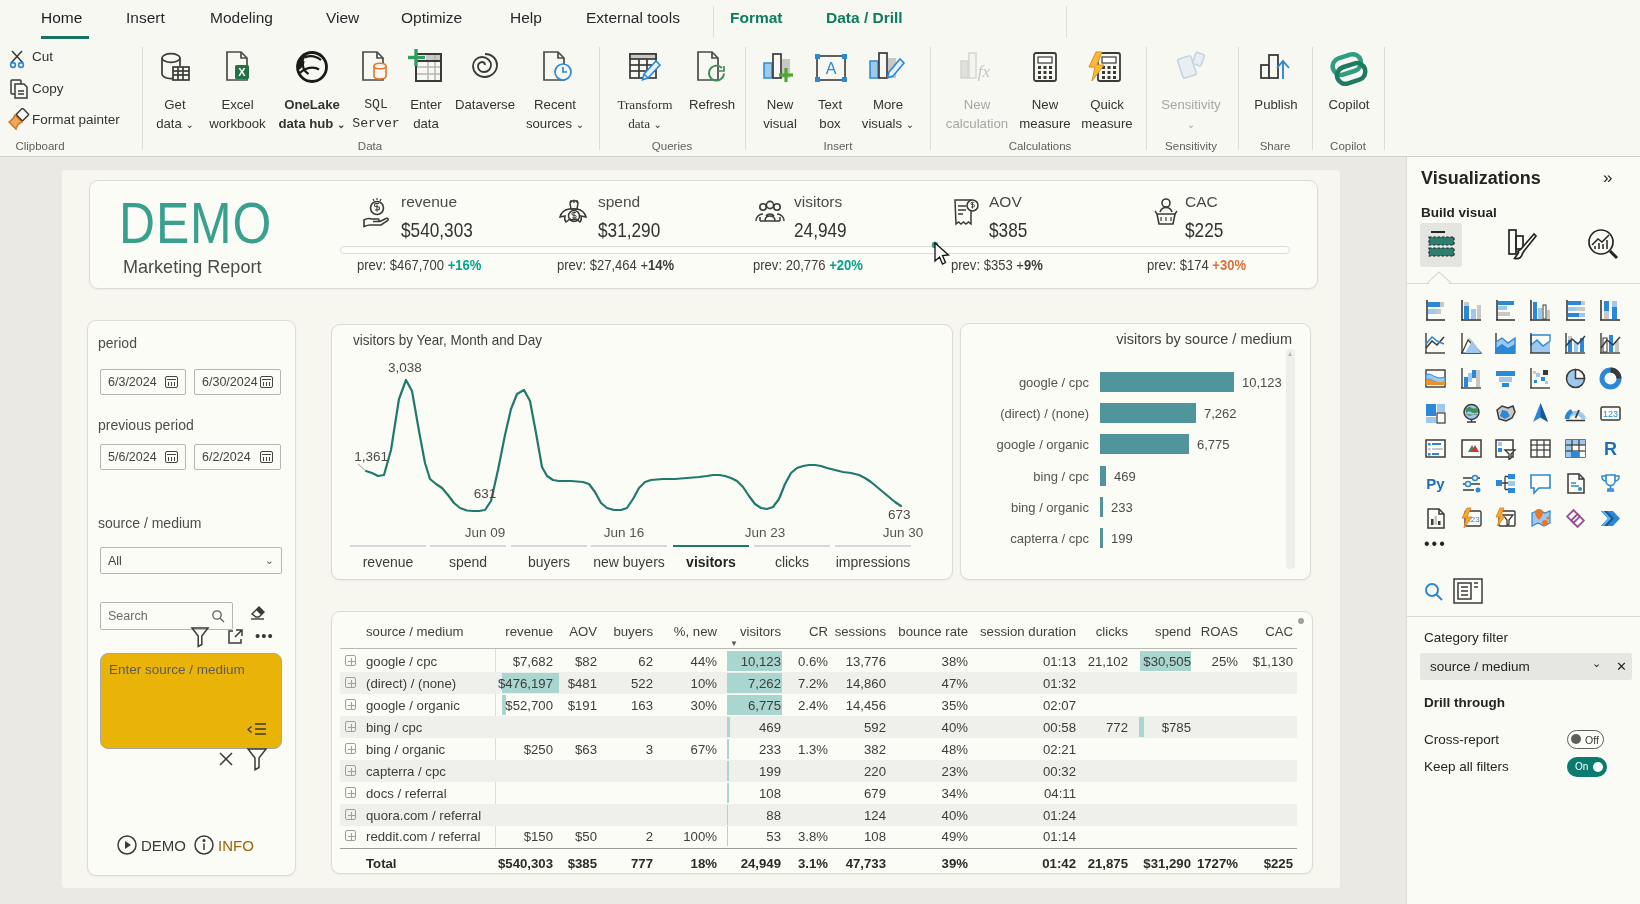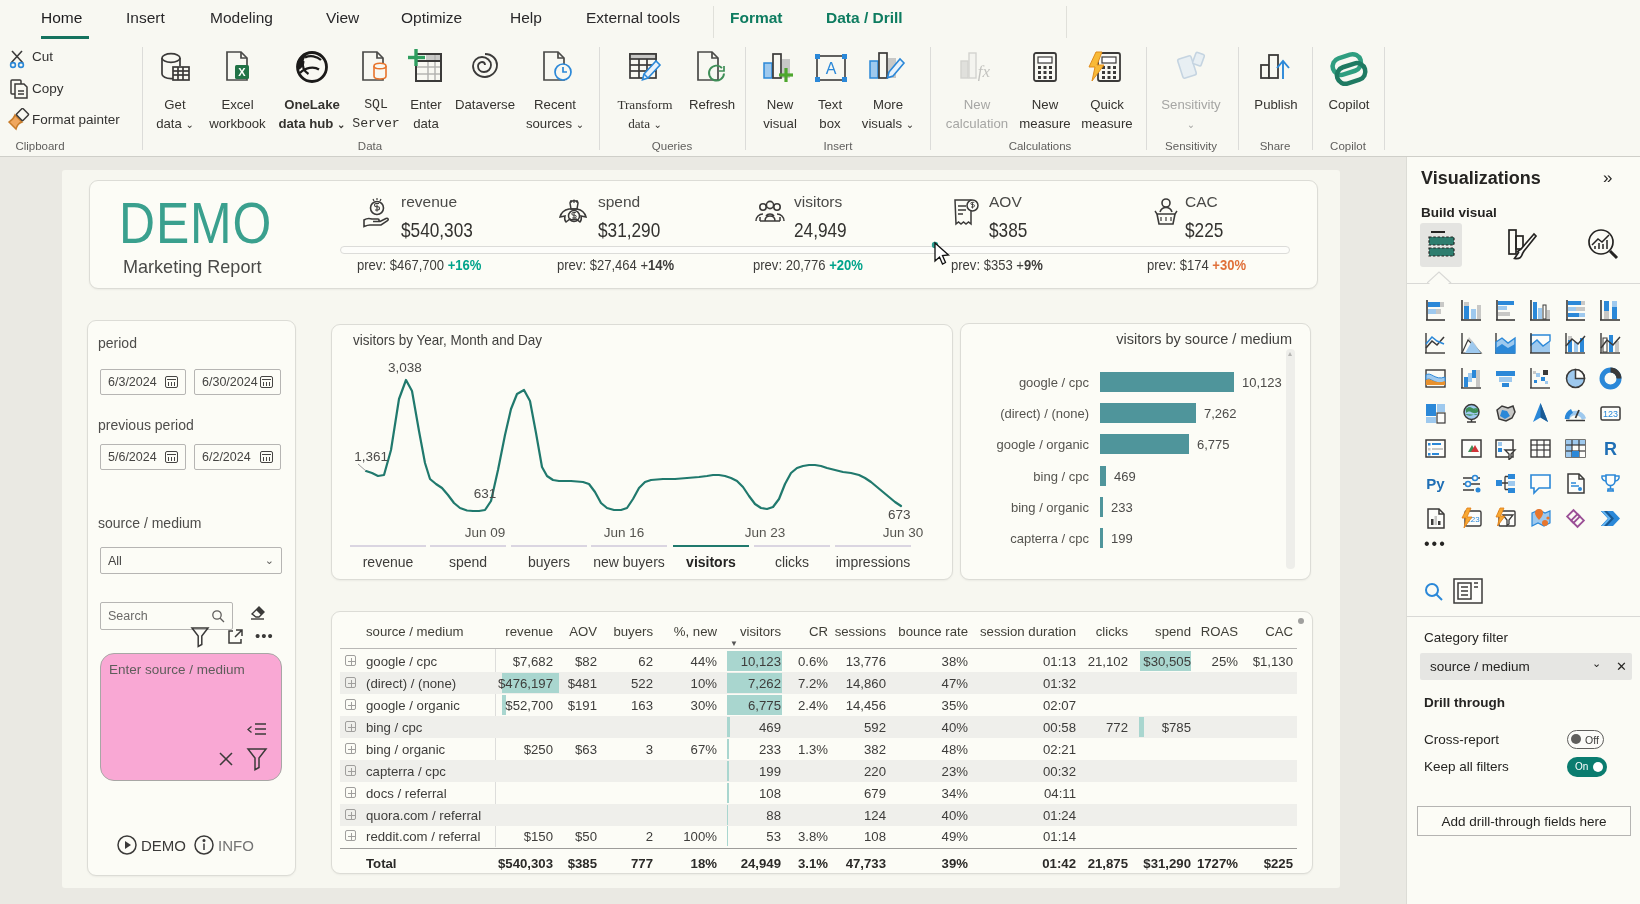--- a/index.html
+++ b/index.html
@@ -437,21 +437,21 @@
             <line x1="1" y1="15" x2="14" y2="15" stroke="#3b3a39" stroke-width="1.4"></line>
           </svg></div>
       <div class="abs" style="left:102px; top:305px;"><svg width="20" height="22" viewBox="0 0 20 22" fill="none" stroke="#3b3a39" stroke-width="1.5">
             <path d="M2 2 h16 l-6.2 8 v8.5 l-3.6 2 v-10.5 z"></path>
           </svg></div>
       <div class="abs" style="left:138px; top:307px;"><svg width="18" height="18" viewBox="0 0 18 18" fill="none" stroke="#3b3a39" stroke-width="1.5">
             <path d="M7 3 H3 v12 h12 v-4"></path>
             <path d="M10 2 h6 v6 M16 2 l-7 7"></path>
           </svg></div>
       <div class="abs" style="left:167px; top:306px; color:#3b3a39; font-size:15px; letter-spacing:1px;">•••</div>
-      <div class="abs" style="left:12px; top:332px; width:182px; height:128px; border:1.4px solid #a8a7a5; border-radius:14px; background:#f9a8d4;">
+      <div class="abs" style="left:12px; top:332px; width:182px; height:96px; border:1.4px solid #a8a7a5; border-radius:8px; background:#eab308;">
         <div class="abs" style="left:8px; top:8px; font-size:13.5px; color:#5e5d5b;">Enter source / medium</div>
         <div class="abs" style="left:145px; top:66px;"><svg width="22" height="20" viewBox="0 0 22 20" fill="none" stroke="#3b3a39" stroke-width="1.5">
               <path d="M9 4 h11 M9 9 h11 M9 14 h11"></path>
               <path d="M5.5 6.5 L2 9.5 l3.5 3" stroke-width="1.3"></path>
             </svg></div>
         <div class="abs" style="left:116px; top:96px;"><svg width="18" height="18" viewBox="0 0 18 18" stroke="#3b3a39" stroke-width="1.5">
               <line x1="3" y1="3" x2="15" y2="15"></line>
               <line x1="15" y1="3" x2="3" y2="15"></line>
             </svg></div>
         <div class="abs" style="left:144px; top:92px;"><svg width="24" height="26" viewBox="0 0 24 26" fill="none" stroke="#3b3a39" stroke-width="1.5">
@@ -461,21 +461,21 @@
       <div class="abs" style="left:28px; top:513px; color:#3b3a39;"><svg width="22" height="22" viewBox="0 0 22 22" fill="none" stroke="#3b3a39" stroke-width="1.5">
             <circle cx="11" cy="11" r="9"></circle>
             <path d="M9 7 l6 4 -6 4 z" fill="#3b3a39" stroke="none"></path>
           </svg></div>
       <div class="abs" style="left:53px; top:516px; font-size:15px; color:#3b3a39;">DEMO</div>
       <div class="abs" style="left:105px; top:513px;"><svg width="22" height="22" viewBox="0 0 22 22" fill="none" stroke="#3b3a39" stroke-width="1.5">
             <circle cx="11" cy="11" r="9"></circle>
             <line x1="11" y1="9.5" x2="11" y2="16"></line>
             <circle cx="11" cy="6.5" r="0.8" fill="#3b3a39"></circle>
           </svg></div>
-      <div class="abs" style="left:130px; top:516px; font-size:15px; color:#737373;">INFO</div>
+      <div class="abs" style="left:130px; top:516px; font-size:15px; color:#a16207;">INFO</div>
     </div>
 
     <div class="card" style="left:269px; top:154px; width:622px; height:256px;">
       <div class="abs" style="left:21px; top:7px; font-size:14.5px; color:#41403e; transform:scaleX(.93); transform-origin:left;">visitors by Year, Month and Day</div>
       <svg class="abs" style="left:0; top:0;" width="622" height="256" viewBox="0 0 622 256">
         <polyline fill="none" stroke="#20796d" stroke-width="2.2" stroke-linejoin="round" stroke-linecap="round" points="34,146 40,148 46,151 52,150 59,125 67,74 74,55 80,66 87,106 93,138 98,154 104,159 110,163 116,170 122,178 128,183 135,185.5 141,186 147,186 153,185 159,176 166,145 173,110 179,84 185,69 192,65 198,76 204,108 210,142 215,151 221,155 227,156 239,156 251,157 257,159 263,167 269,178 275,183 282,185 289,185 295,183 301,174 307,163 313,157 319,155 331,154 343,154 355,153 367,152 375,151 381,150 387,150 393,151 399,153 405,156 411,162 417,171 423,179 429,183 435,184 441,182 447,174 453,159 459,148 465,143 471,141 477,140 483,140 489,141 495,143 503,145 511,147 519,148 527,150 533,153 539,157 545,162 551,167 557,172 563,177 569,181"></polyline>
         <line x1="34" y1="146" x2="26" y2="139" stroke="#999" stroke-width="1"></line>
         <g font-family="Liberation Sans" font-size="13.5" fill="#4c4b49">
           <text x="56" y="136" text-anchor="end">1,361</text>
           <text x="73" y="47" text-anchor="middle">3,038</text>
@@ -1017,17 +1017,14 @@
 <div class="abs" style="left:17px; top:575px; font-size:13.5px; color:#252422;">Cross-report</div>
 <div class="abs" style="left:160px; top:573px; width:37px; height:19px; border:1.4px solid #5f5e5c; border-radius:10px; background:#fbfbf8;">
         <div class="abs" style="left:3px; top:3px; width:10px; height:10px; border-radius:5px; background:#5f5e5c;"></div>
         <div class="abs" style="left:17px; top:2.5px; font-size:10.5px; color:#3b3a39;">Off</div>
       </div>
 <div class="abs" style="left:17px; top:602px; font-size:13.5px; color:#252422;">Keep all filters</div>
 <div class="abs" style="left:160px; top:600px; width:40px; height:20px; border-radius:10px; background:#0a7c6f;">
         <div class="abs" style="left:8px; top:3.5px; font-size:10px; color:#fff;">On</div>
         <div class="abs" style="left:26px; top:5px; width:10px; height:10px; border-radius:5px; background:#fff;"></div>
       </div>
-<div class="abs" style="left:10px; top:649px; width:214px; height:30px; border:1px solid #b5b4b2; background:#fcfcf6;">
-        <div style="text-align:center; font-size:13.5px; color:#252422; margin-top:7px;">Add drill-through fields here</div>
-      </div>
 </div>
 </div>
 
 </body></html>

